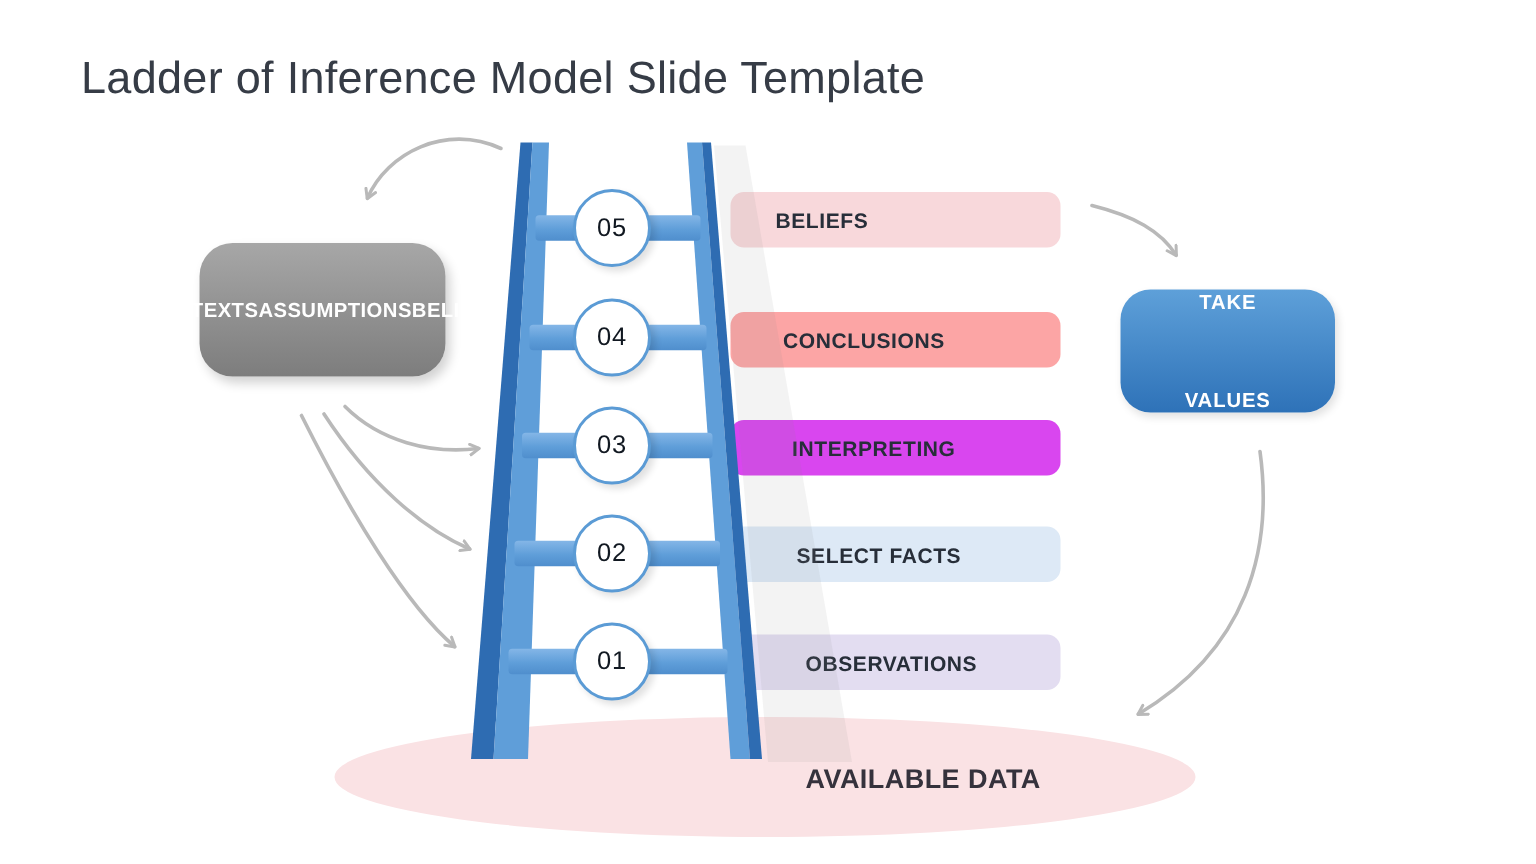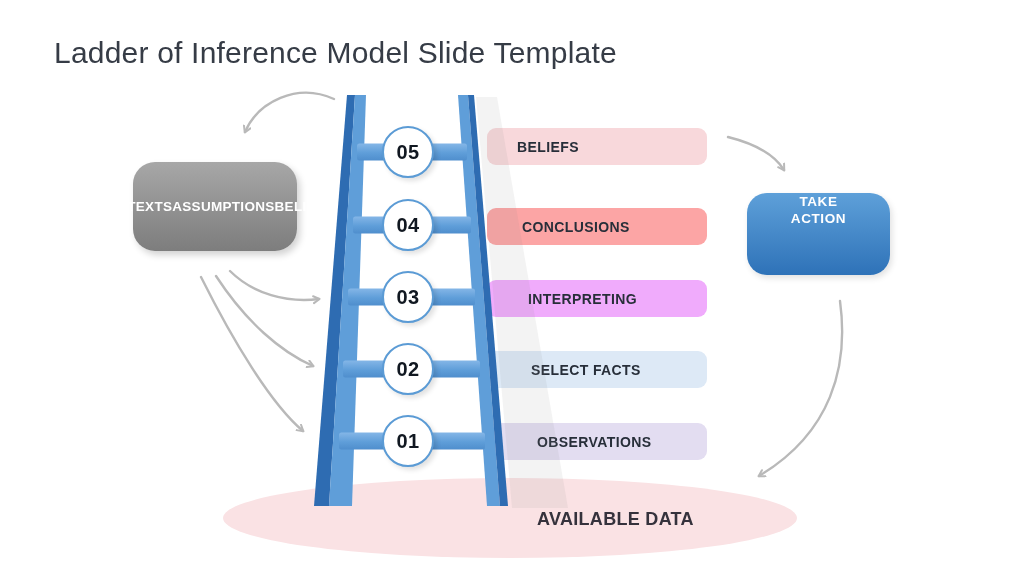--- a/index.html
+++ b/index.html
@@ -43,77 +43,77 @@
     display:flex; flex-direction:row; justify-content:center; align-items:center;
     color:#ffffff; font-weight:bold; font-size:13.5px; line-height:15.5px;
     letter-spacing:0.3px; text-align:center;
   }
   
   .bluebox {
     position:absolute; left:747px; top:193px; width:143px; height:82px;
     border-radius:20px;
     background:linear-gradient(to bottom, var(--bluebox-top), var(--bluebox-bottom));
     box-shadow:2px 3px 6px rgba(0,0,0,0.12);
-    display:flex; flex-direction:column; justify-content:flex-start; align-items:center;
+    display:flex; flex-direction:column; justify-content:space-between; align-items:center;
     color:#ffffff; font-weight:bold; font-size:13.5px; line-height:17px;
     letter-spacing:0.6px; text-align:center;
   }
   
   .ladder-svg { position:absolute; left:0; top:0; }
   .rail-dark  { fill:var(--ladder-dark); }
   .rail-light { fill:var(--ladder-light); }
   .arrow { fill:none; stroke:var(--arrow-color); stroke-width:2.4; stroke-linecap:round; }
   .arrowhead { fill:none; stroke:var(--arrow-color); stroke-width:2; stroke-linecap:round; stroke-linejoin:round; }
   .ladder-shadow { fill:#8a8a8a; opacity:0.10; }
   
   .circle {
     position:absolute; left:382px; width:52px; height:52px; box-sizing:border-box;
     border-radius:50%; background:#ffffff;
     border:2.5px solid var(--circle-border);
     box-shadow:3px 3px 5px rgba(0,0,0,0.12);
     display:flex; align-items:center; justify-content:center;
-    font-weight:bold; font-size:20px; color:var(--number-color);
+    font-weight:normal; font-size:17px; color:var(--number-color);
     letter-spacing:0.5px;
   }
   .c0 { top:126px; } .c1 { top:199px; } .c2 { top:271px; } .c3 { top:343px; } .c4 { top:415px; }
 </style>
 </head>
 <body>
 
 <div class="slide">
 
   <h1 class="title">Ladder of Inference Model Slide Template</h1>
 
   <div class="ellipse"></div>
 
   <div class="band band-0" style="background: rgb(248, 216, 219);">
     <span>BELIEFS</span>
   </div>
   <div class="band band-1" style="background: #fca5a5;">
     <span>CONCLUSIONS</span>
   </div>
-  <div class="band band-2" style="background: #f0abfc;">
+  <div class="band band-2" style="background: #d946ef;">
     <span>INTERPRETING</span>
   </div>
   <div class="band band-3" style="background: rgb(221, 233, 246);">
     <span>SELECT FACTS</span>
   </div>
   <div class="band band-4" style="background: rgb(227, 221, 241); text-align: center;">
     <span>OBSERVATIONS</span>
   </div>
 
   <div class="graybox">
     <div>CONTEXTS</div>
     <div>ASSUMPTIONS</div>
     <div>BELIEFS</div>
   </div>
 
   <div class="bluebox">
     <div>TAKE</div>
-    <div>ACTION</div>
+    <div>VALUES</div>
   </div>
 
   <svg class="ladder-svg" width="1024" height="576" viewBox="0 0 1024 576">
     <defs>
       <linearGradient id="rungG" x1="0" y1="0" x2="0" y2="1">
         <stop offset="0" stop-color="#84b6e7"></stop>
         <stop offset="0.55" stop-color="#5f9ed9"></stop>
         <stop offset="1" stop-color="#4f8ecd"></stop>
       </linearGradient>
       <marker id="ah" markerUnits="userSpaceOnUse" markerWidth="12" markerHeight="12" refX="6.5" refY="4.5" orient="auto">

